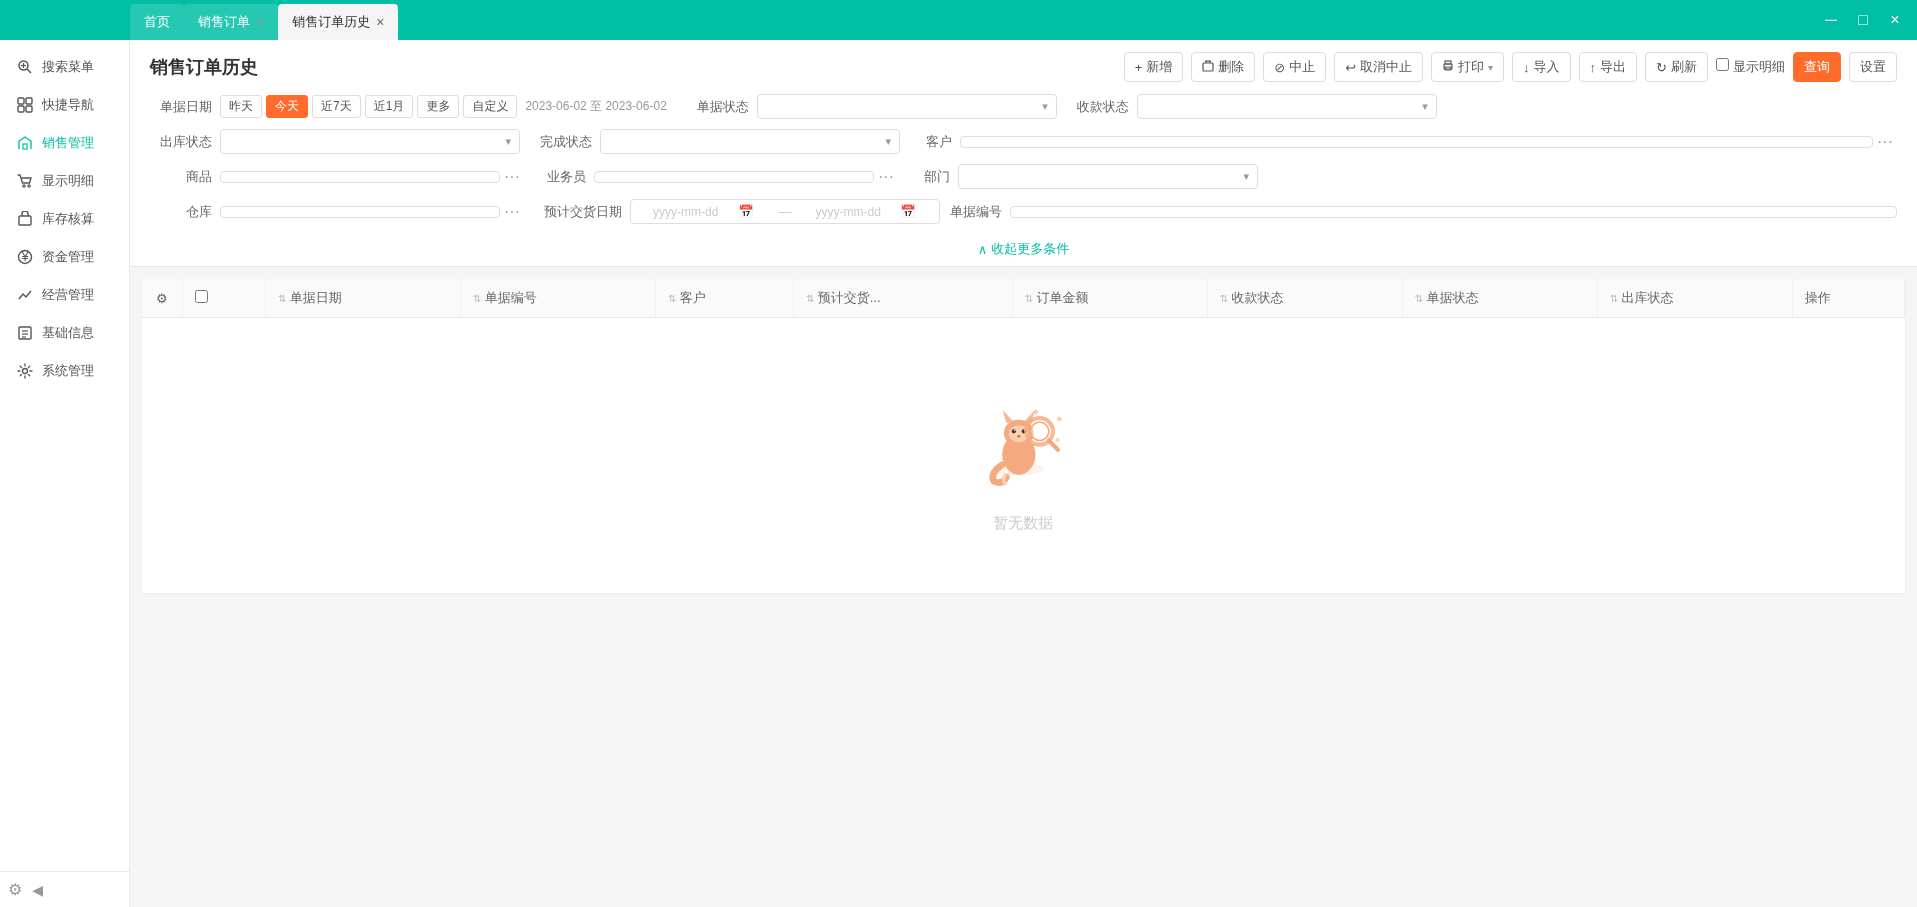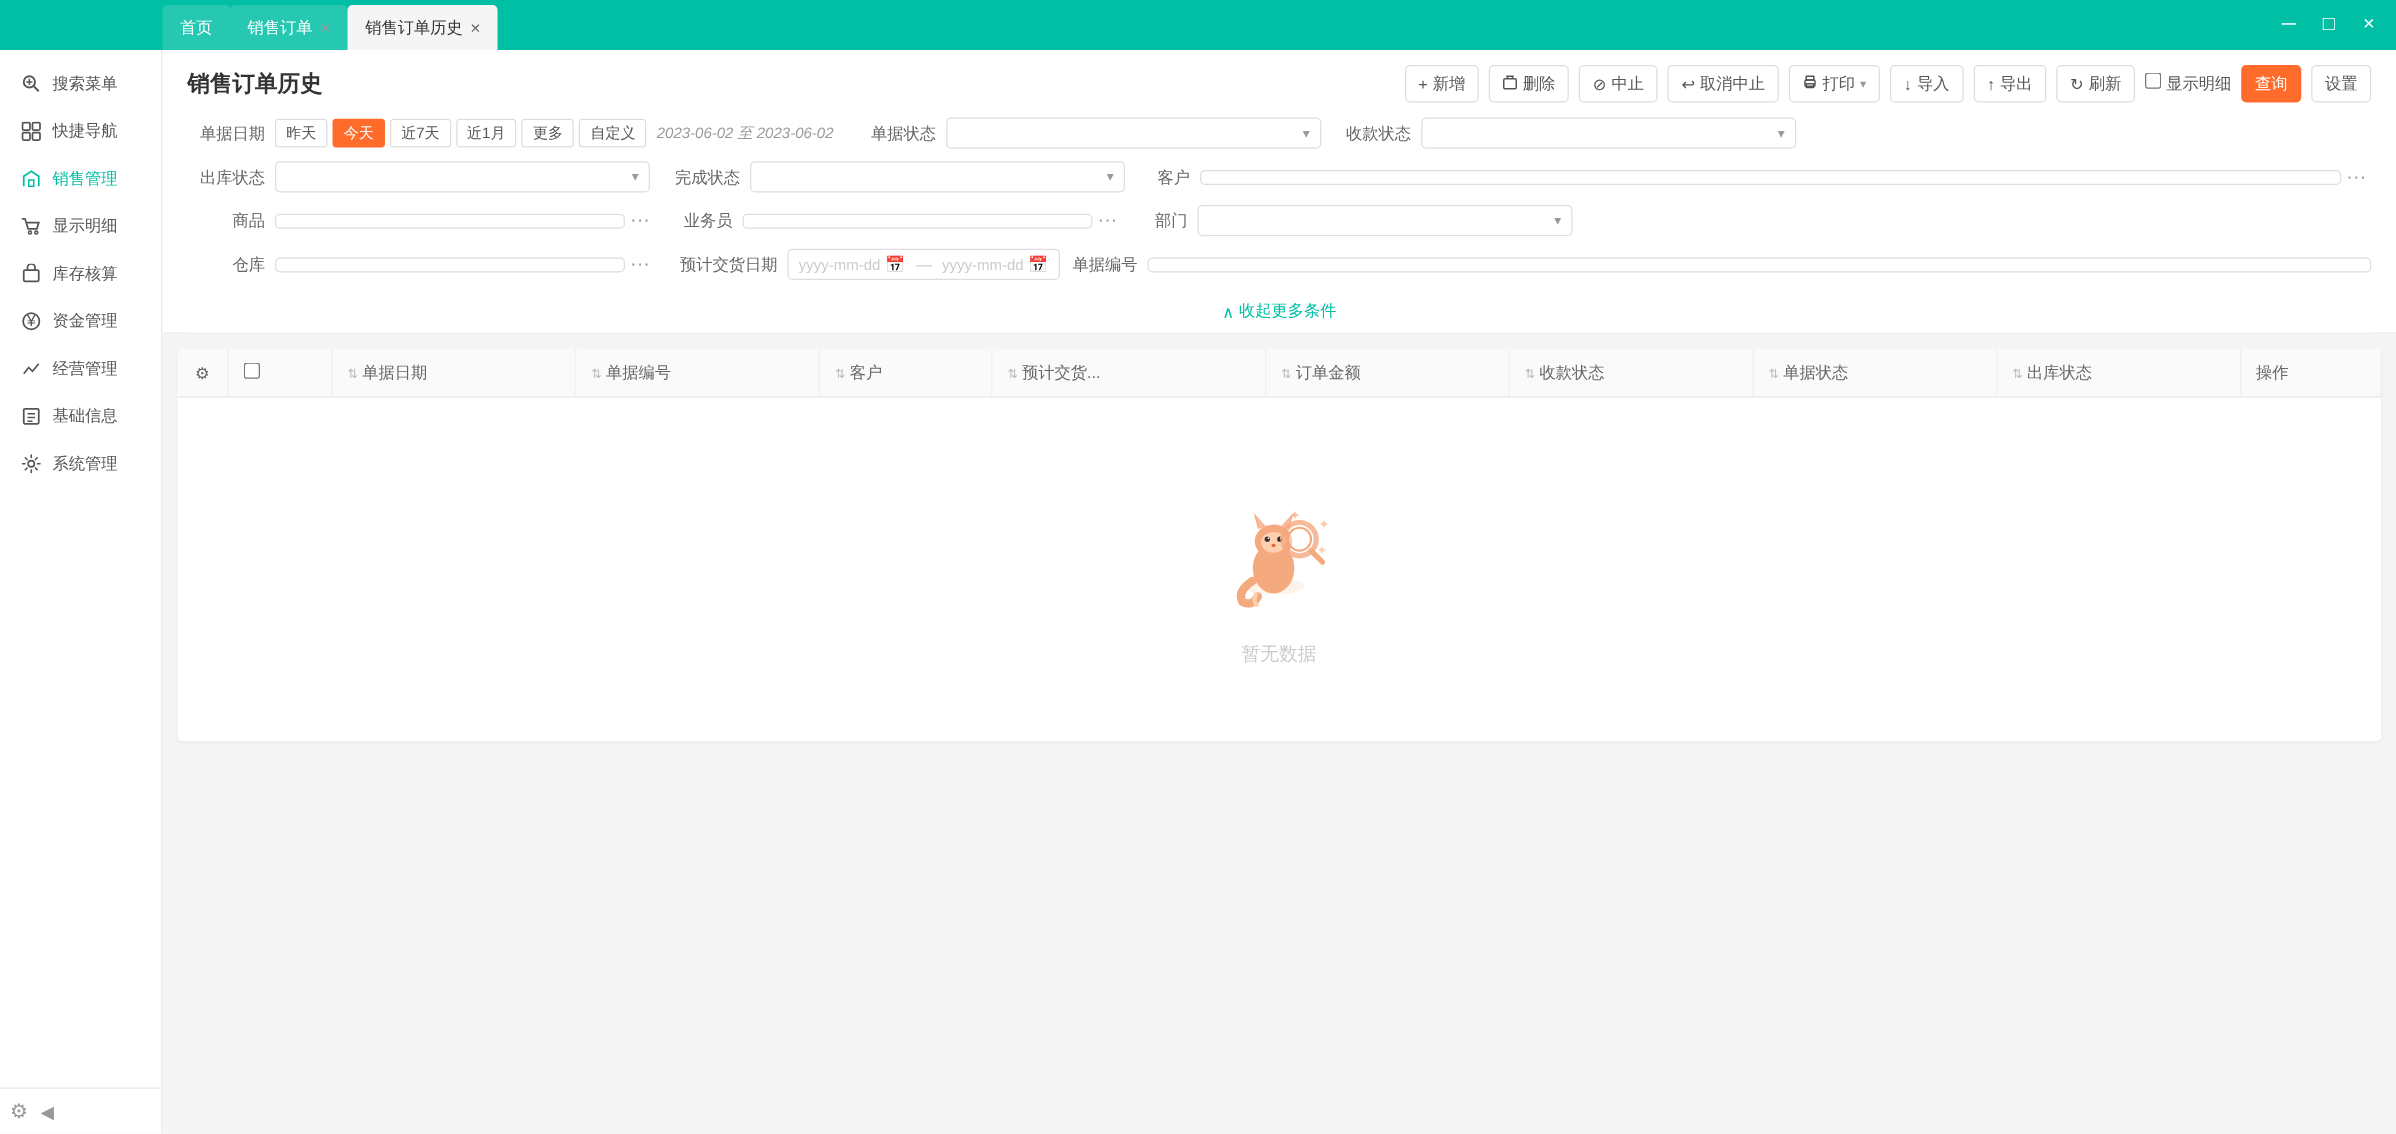--- a/index.html
+++ b/index.html
@@ -524,21 +524,21 @@
         <div class="filter-row">
           <span class="filter-label">单据日期</span>
           <div class="filter-date-btns">
             <div class="date-btn">昨天</div>
             <div class="date-btn active">今天</div>
             <div class="date-btn">近7天</div>
             <div class="date-btn">近1月</div>
             <div class="date-btn">更多</div>
             <div class="date-btn">自定义</div>
           </div>
-          <span class="date-range-text" style="margin-right:30px;font-style:italic;">2023-06-02 至 2023-06-02</span>
+          <span class="date-range-text" style="margin-right:30px;">2023-06-02 至 2023-06-02</span>
 
           <span class="filter-label" style="min-width:60px;">单据状态</span>
           <div class="filter-select" style="margin-right:20px;">
             <span class="filter-select-text"></span>
             <span class="filter-select-arrow">▾</span>
           </div>
 
           <span class="filter-label" style="min-width:60px;">收款状态</span>
           <div class="filter-select">
             <span class="filter-select-text"></span>
@@ -579,21 +579,21 @@
             <span class="filter-select-arrow">▾</span>
           </div>
         </div>
 
         <div class="filter-row">
           <span class="filter-label">仓库</span>
           <div class="filter-input" style="color:#ccc;flex:1;max-width:280px;"></div>
           <span class="filter-dots" style="margin-right:20px;">···</span>
 
           <span class="filter-label" style="min-width:70px;">预计交货日期</span>
-          <div style="display:flex;align-items:center;border:1px solid #ddd;border-radius:4px;padding:4px 8px;background:#fff;min-width:200px;gap:4px;">
+          <div style="display:flex;align-items:center;border:1px solid #ddd;border-radius:4px;padding:4px 22px;background:#fff;min-width:200px;gap:20px;">
             <span style="color:#ccc;font-size:12px;">yyyy-mm-dd</span>
             <span style="color:#999;font-size:13px;">📅</span>
             <span style="color:#ccc;margin:0 4px;">—</span>
             <span style="color:#ccc;font-size:12px;">yyyy-mm-dd</span>
             <span style="color:#999;font-size:13px;">📅</span>
           </div>
 
           <span class="filter-label" style="min-width:60px;margin-left:10px;">单据编号</span>
           <div class="filter-input" style="color:#ccc;flex:1;"></div>
         </div>

